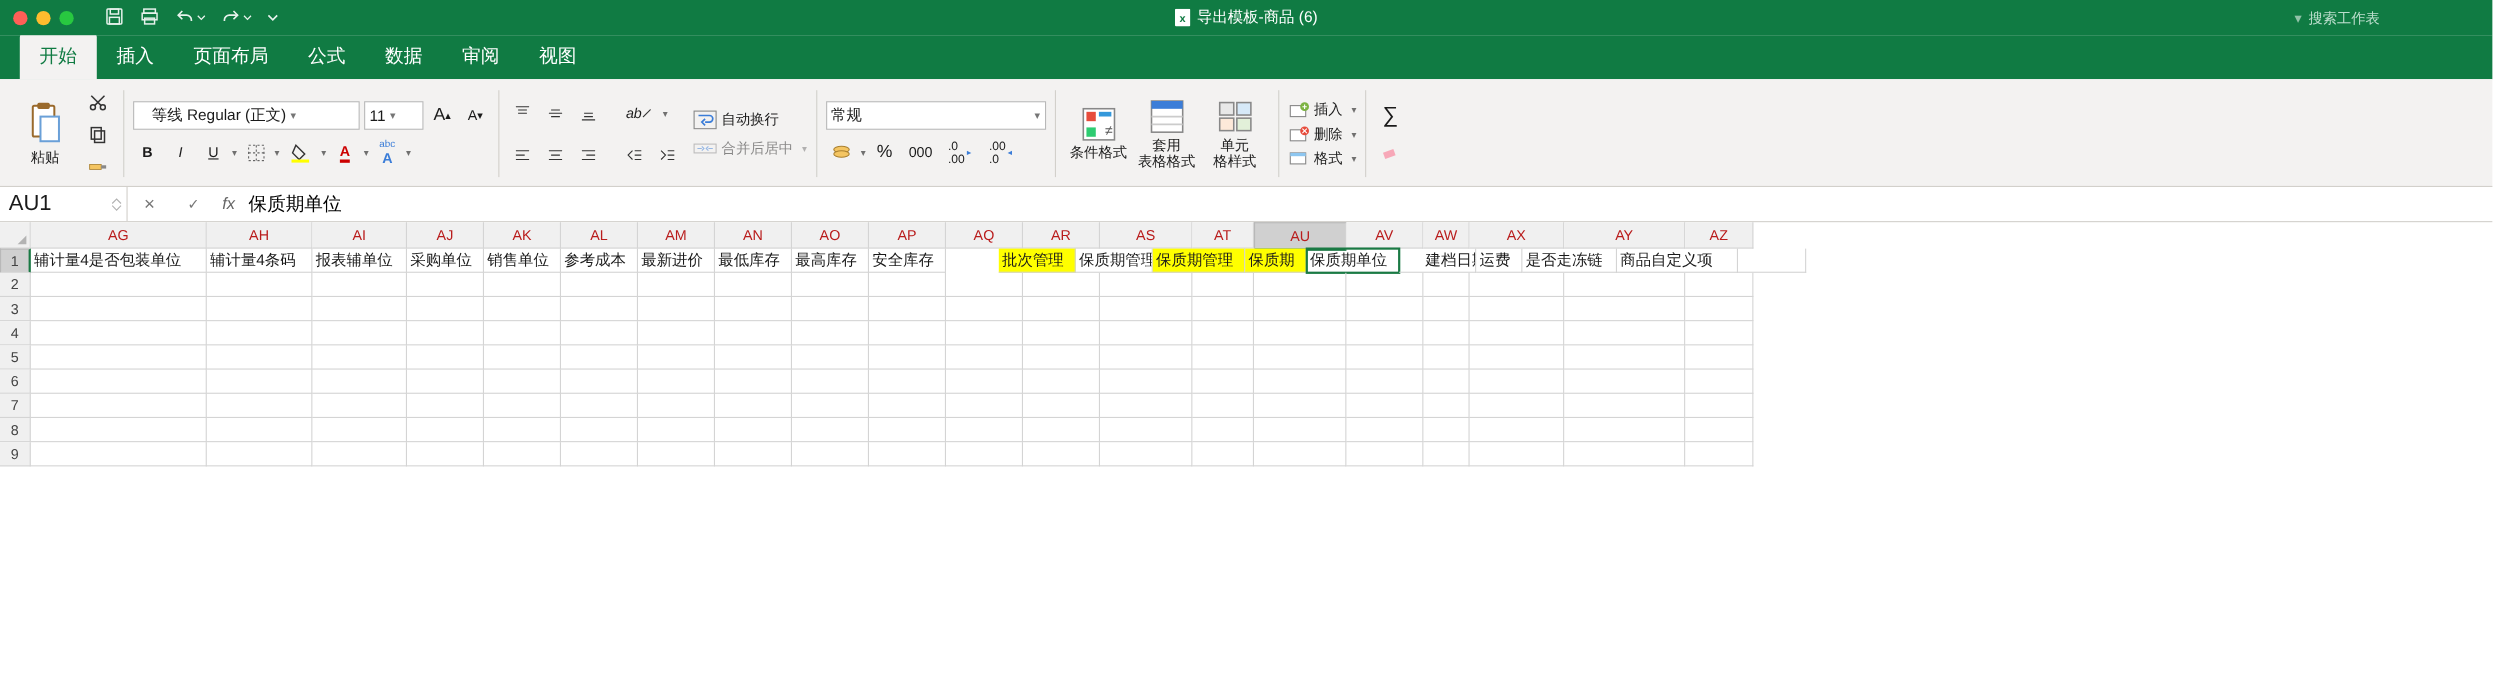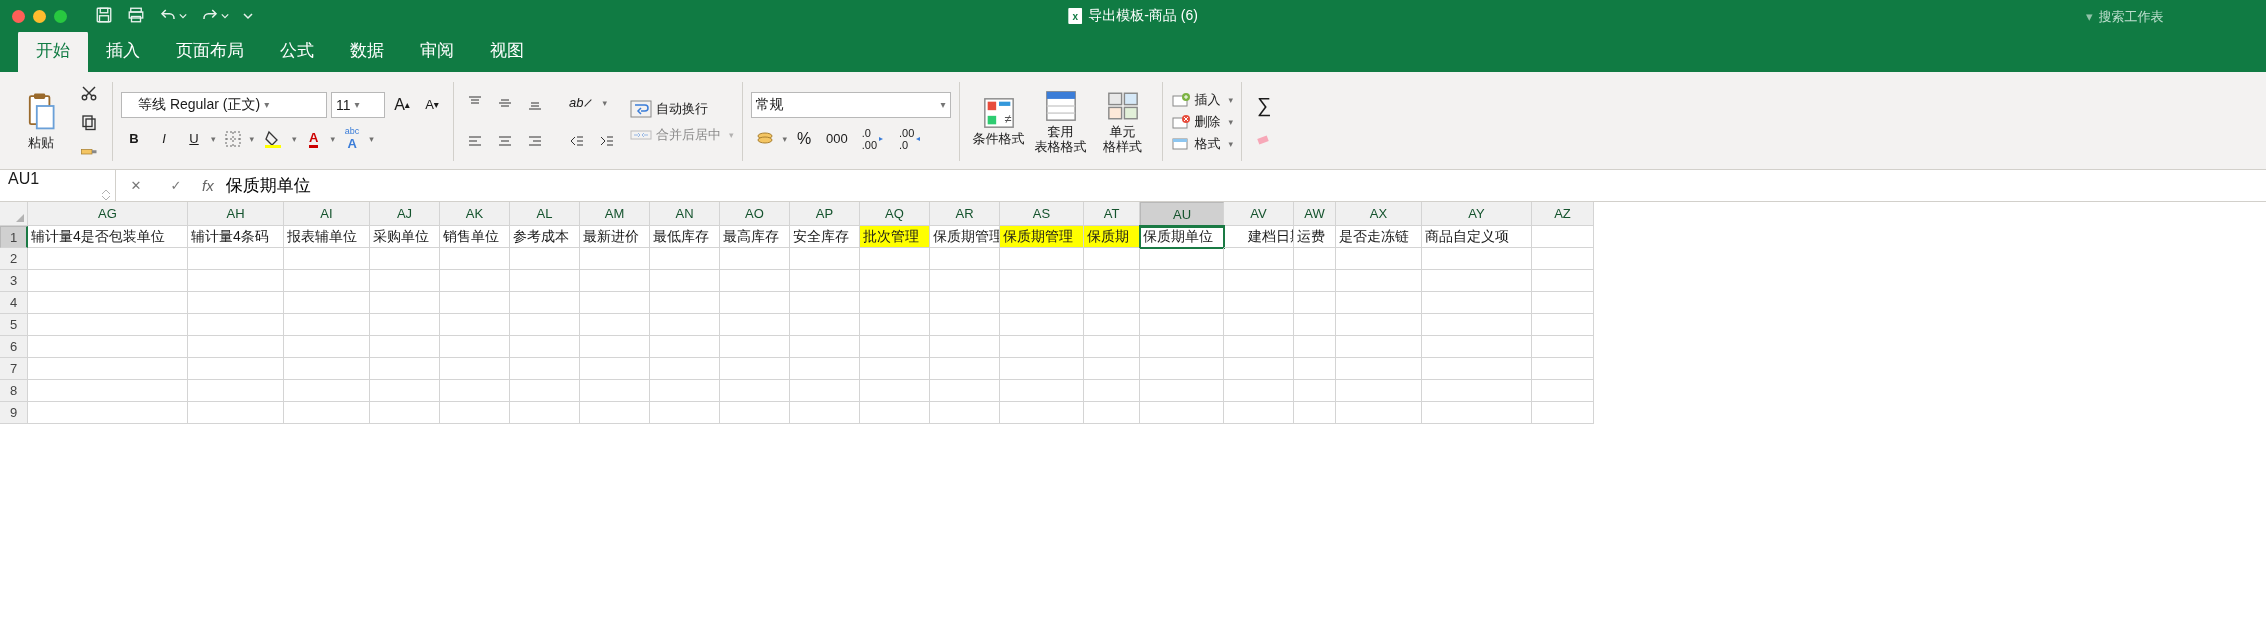--- a/index.html
+++ b/index.html
@@ -43,33 +43,33 @@
   .stack{display:flex;flex-direction:column;justify-content:center;gap:3px;}
   .hstack{display:flex;align-items:center;gap:4px;}
   .bigbtn{display:flex;flex-direction:column;align-items:center;justify-content:center;width:62px;cursor:pointer;gap:2px;text-align:center;}
   .bigbtn span{font-size:13px;line-height:1.1;}
   .btn{border:1px solid transparent;padding:2px 4px;border-radius:3px;cursor:pointer;display:inline-flex;align-items:center;justify-content:center;min-width:26px;height:26px;}
   .sel{border:1px solid #b8b8b8;background:#fff;height:26px;display:flex;align-items:center;padding:0 4px;font-size:14px;}
   .sel .dd{margin-left:4px;opacity:.6;font-size:10px;}
   
   
   .fbar{height:32px;display:flex;align-items:center;border-bottom:1px solid var(--ribbon-border);}
-  .namebox{display:flex;align-items:flex-start;width:116px;border-right:1px solid var(--ribbon-border);height:100%;padding-left:8px;font-size:16px;position:relative;flex-direction:column;}
+  .namebox{display:flex;align-items:center;width:116px;border-right:1px solid var(--ribbon-border);height:100%;padding-left:8px;font-size:20px;position:relative;}
   .nbspin{margin-left:auto;margin-right:4px;display:flex;flex-direction:column;}
   .nbspin svg{opacity:.5;}
   .fbar .fxbtn{width:40px;display:flex;align-items:center;justify-content:center;height:100%;color:#777;cursor:pointer;}
   .fbar .fxlbl{font-style:italic;color:#666;padding:0 6px;font-size:15px;}
   .fbar .finput{flex:1;border:none;outline:none;font-size:17px;padding-left:6px;}
   
   
   .grid{position:relative;}
   .selectall{position:absolute;left:0;top:0;width:28px;height:24px;background:var(--grid-header);border-right:1px solid var(--grid-border);border-bottom:1px solid var(--grid-border);}
   .selectall::after{content:"";position:absolute;right:3px;bottom:3px;border-left:8px solid transparent;border-bottom:8px solid #b3b3b3;}
   .cols{display:flex;position:absolute;left:28px;top:0;height:24px;}
-  .ch{border-right:1px solid var(--grid-border);border-bottom:1px solid var(--grid-border);background:var(--grid-header);display:flex;align-items:center;justify-content:center;font-size:13px;color:#14532d;}
+  .ch{border-right:1px solid var(--grid-border);border-bottom:1px solid var(--grid-border);background:var(--grid-header);display:flex;align-items:center;justify-content:center;font-size:13px;color:#b91c1c;}
   .ch.sel{background:#d0d0d0;border-bottom:2px solid var(--selected-cell);}
   .rows{position:absolute;left:0;top:24px;}
   .rowh{width:28px;height:22px;border-right:1px solid var(--grid-border);border-bottom:1px solid var(--grid-border);background:var(--grid-header);display:flex;align-items:center;justify-content:center;font-size:13px;color:#444;}
   .rowh.sel{background:#d0d0d0;border-right:2px solid var(--selected-cell);}
   .cells{position:absolute;left:28px;top:24px;}
   .crow{display:flex;height:22px;}
   .cell{border-right:1px solid var(--grid-border);border-bottom:1px solid var(--grid-border);padding:0 3px;overflow:hidden;white-space:nowrap;font-size:14px;display:flex;align-items:center;}
   .cell.selcell{outline:2px solid var(--selected-cell);outline-offset:-1px;}
   .cell.hl{background:var(--yellow-hl);}
 </style>
@@ -500,21 +500,21 @@
         <div class="cell" style="width: 160px;">辅计量4是否包装单位</div>
         <div class="cell" style="width: 96px;">辅计量4条码</div>
         <div class="cell" style="width: 86px;">报表辅单位</div>
         <div class="cell" style="width: 70px;">采购单位</div>
         <div class="cell" style="width: 70px;">销售单位</div>
         <div class="cell" style="width: 70px;">参考成本</div>
         <div class="cell" style="width: 70px;">最新进价</div>
         <div class="cell" style="width: 70px;">最低库存</div>
         <div class="cell" style="width: 70px;">最高库存</div>
         <div class="cell" style="width: 70px;">安全库存</div>
-        <div class="cell hl" style="width: 70px;">批次管理</div>
+        <div class="cell hl" style="width: 70px; margin-left: 48px;">批次管理</div>
         <div class="cell" style="width: 70px;">保质期管理</div>
         <div class="cell hl" style="width: 84px;">保质期管理</div>
         <div class="cell hl" style="width: 56px;">保质期</div>
         <div class="cell selcell" style="width: 84px;">保质期单位</div>
         <div class="cell" style="width: 70px; padding-left: 24px;">建档日期</div>
         <div class="cell" style="width: 42px;">运费</div>
         <div class="cell" style="width: 86px;">是否走冻链</div>
         <div class="cell" style="width: 110px;">商品自定义项</div>
         <div class="cell" style="width: 62px;"></div>
       </div>

